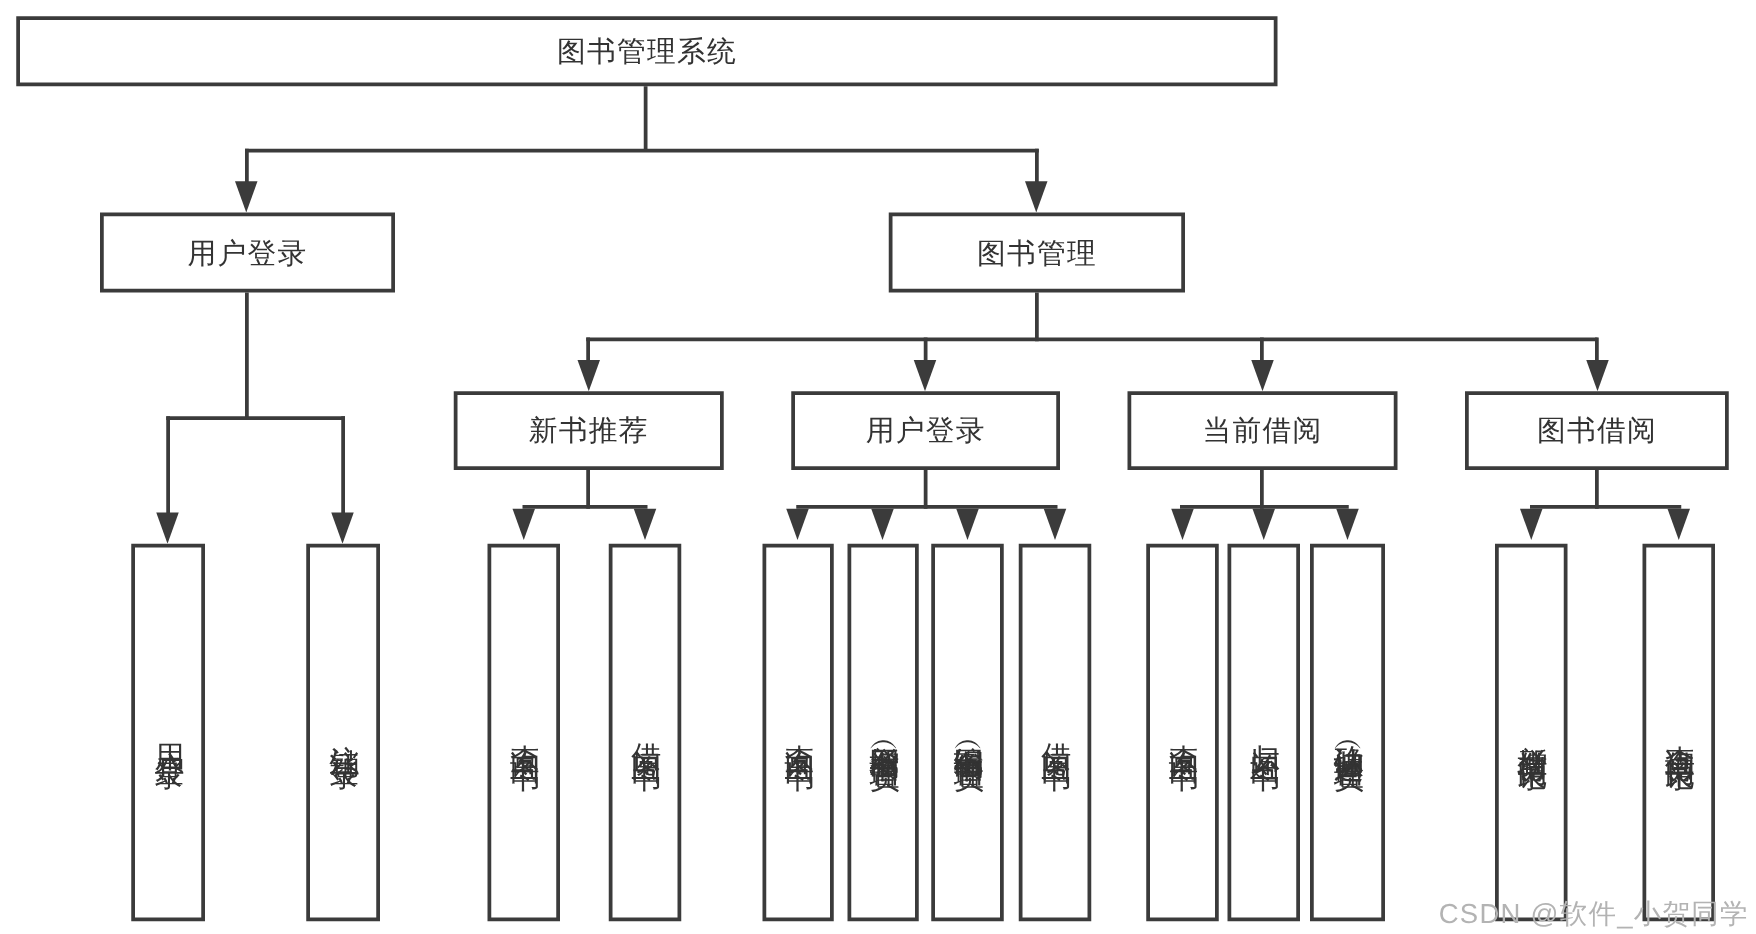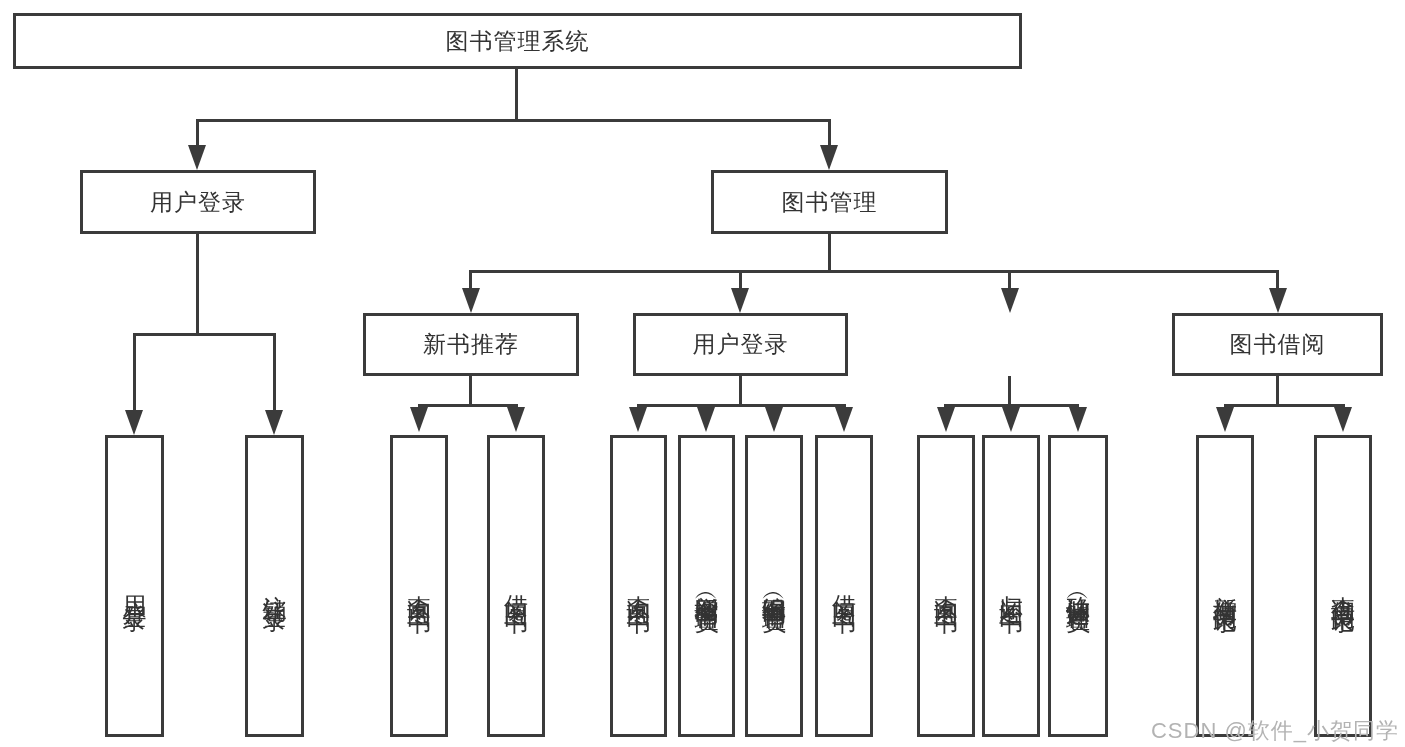--- a/index.html
+++ b/index.html
@@ -125,20 +125,21 @@
   <div class="node" style="left:13px; top:13px; width:1009px; height:56px;">图书管理系统</div>
 
   <div class="node" style="left:80px; top:170px; width:236px; height:64px;">用户登录</div>
 
   <div class="node" style="left:363px; top:313px; width:216px; height:63px;">新书推荐</div>
 
   <div class="node" style="left:711px; top:170px; width:237px; height:64px;">图书管理</div>
 
   <div class="node" style="left:633px; top:313px; width:215px; height:63px;">用户登录</div>
 
+  <div class="node" style="left:902px; top:313px; width:216px; height:63px;">当前借阅</div>
 
   <div class="node" style="left:1172px; top:313px; width:211px; height:63px;">图书借阅</div>
 
   <div class="node-v" style="left:105px; width:59px;">用户登录</div>
 
   <div class="node-v" style="left:245px; width:59px;">注销登录</div>
 
   <div class="node-v" style="left:390px; width:58px;">查询图书</div>
 
   <div class="node-v" style="left:487px; width:58px;">借阅图书</div>

